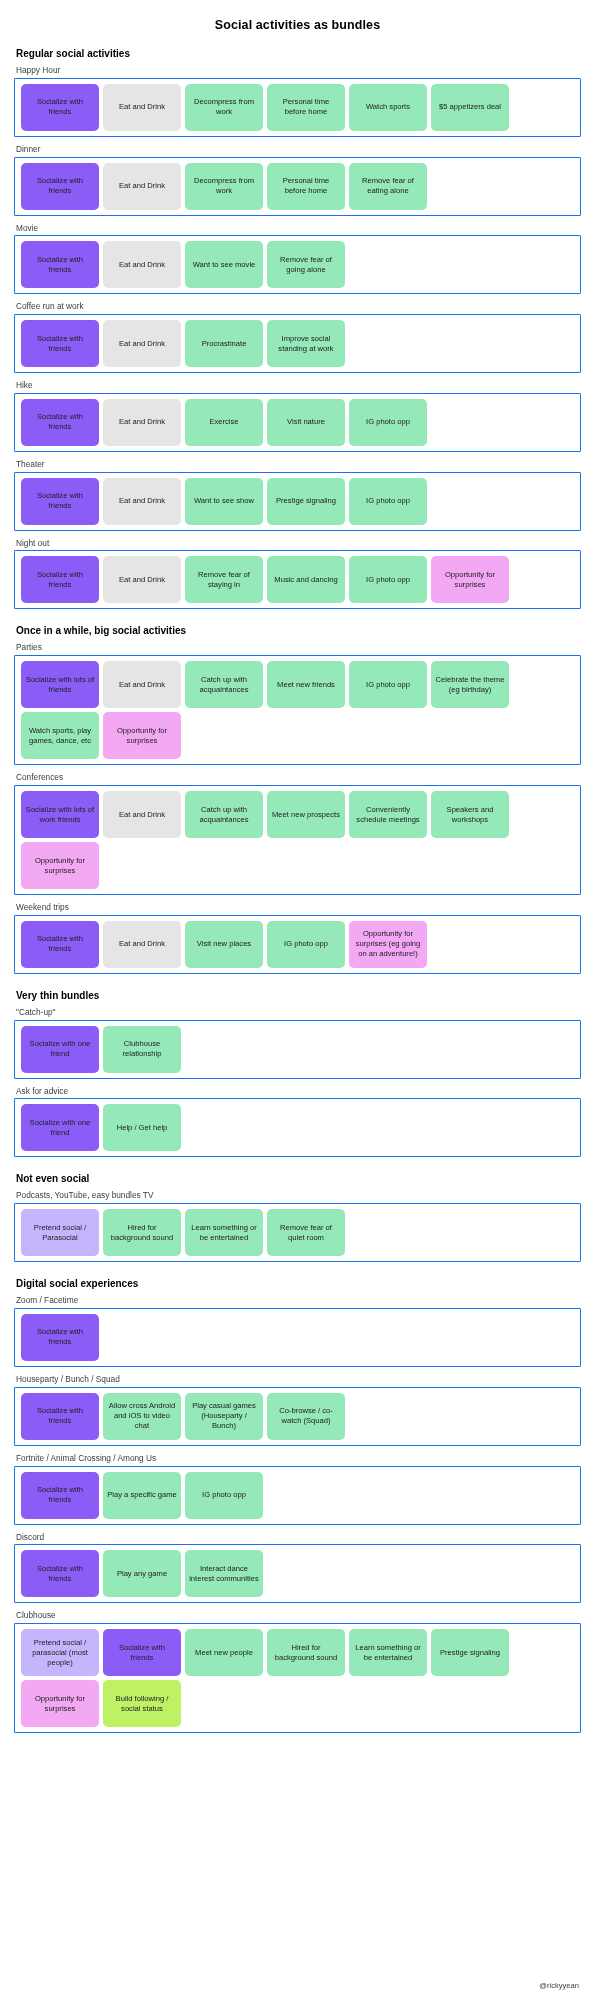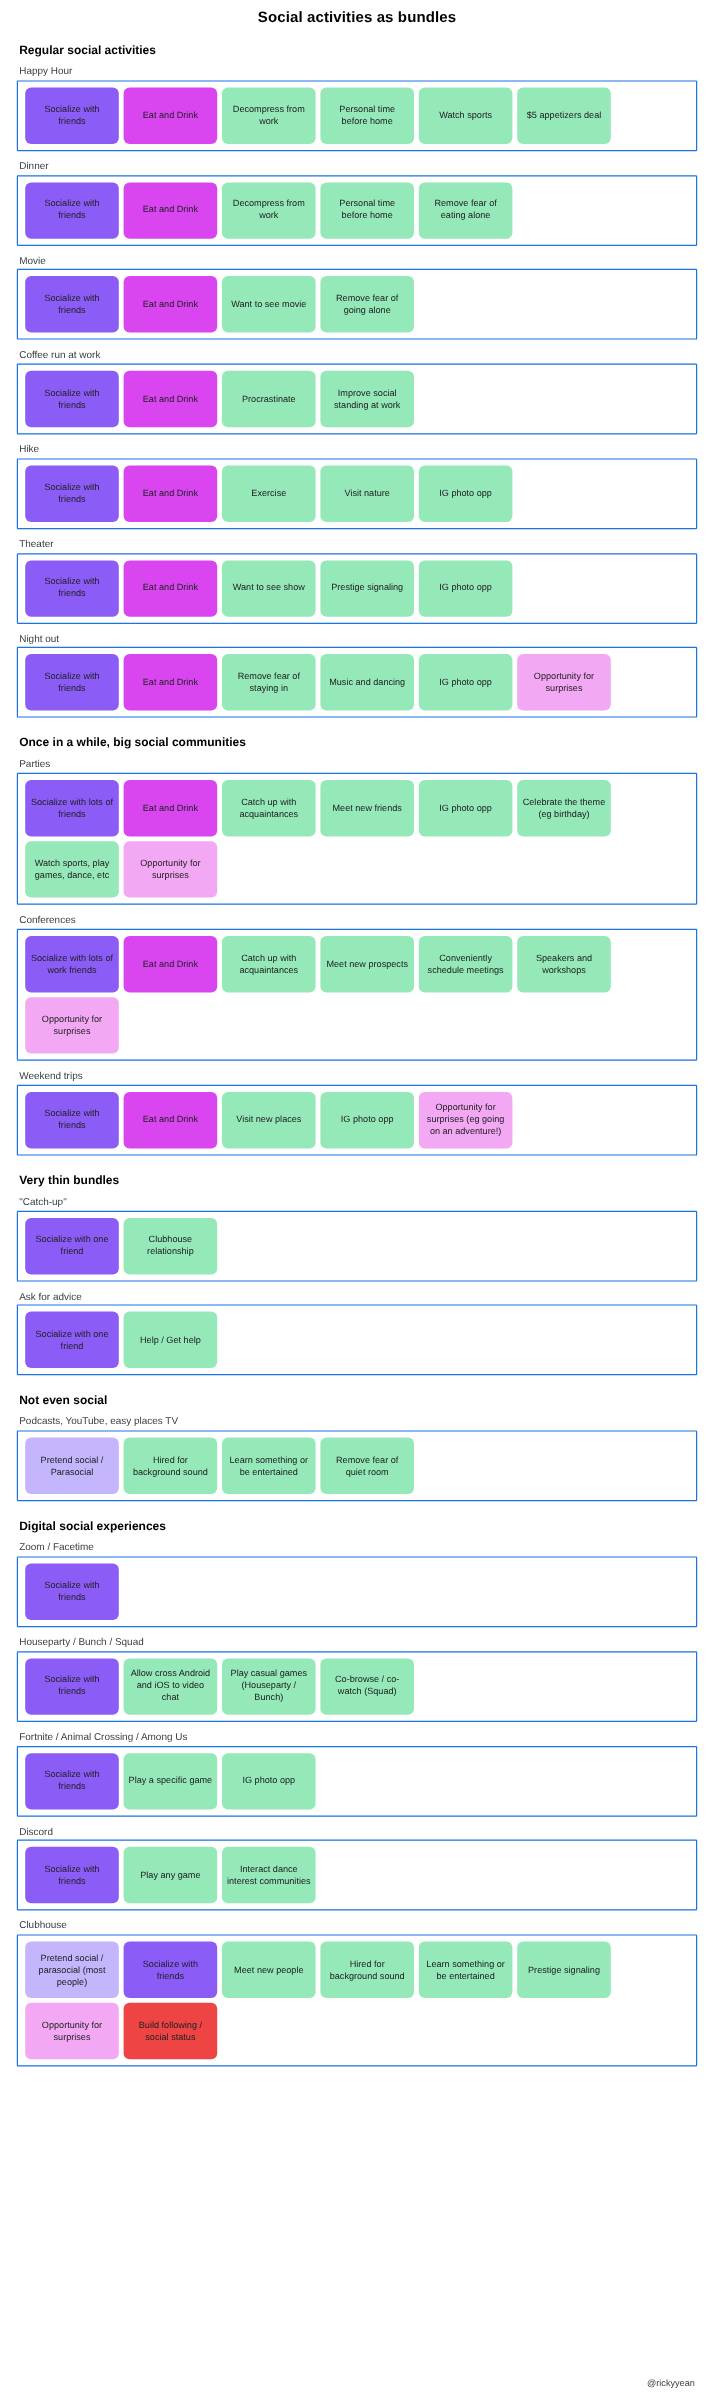--- a/index.html
+++ b/index.html
@@ -7,21 +7,21 @@
   body {
     width: 595px;
     min-height: 2000px;
     background: #ffffff;
     font-family: "Liberation Sans", sans-serif;
     color: #202124;
     position: relative;
   }
 
   .page {
-    padding: 3px 14px 0 14px;
+    padding: 14px 14px 0 14px;
   }
 
   .page-title {
     text-align: center;
     font-size: 12.5px;
     font-weight: bold;
     color: #000000;
     margin: 4px 0 16px 0;
     letter-spacing: 0.1px;
   }
@@ -73,25 +73,25 @@
     justify-content: center;
     text-align: center;
     font-size: 7.6px;
     line-height: 1.32;
     padding: 3px 4px;
     color: #202124;
     word-break: break-word;
   }
 
   .c-blue   { background: #8b5cf6; }
-  .c-yellow { background: #d946ef; }
+  .c-yellow { background: #e5e5e5; }
   .c-green  { background: #95e8b8; }
   .c-pink   { background: #f3a8f3; }
   .c-paleblue { background: #c4b5fd; }
-  .c-red    { background: #ef4444; }
+  .c-red    { background: #bef264; }
 
   .footer {
     position: absolute;
     right: 16px;
     bottom: 10px;
     font-size: 7.6px;
     color: #3c4043;
   }
 </style>
 </head>
@@ -167,21 +167,21 @@
             <div class="card c-blue">Socialize with friends</div>
             <div class="card c-yellow">Eat and Drink</div>
             <div class="card c-green">Remove fear of staying in</div>
             <div class="card c-green">Music and dancing</div>
             <div class="card c-green">IG photo opp</div>
             <div class="card c-pink">Opportunity for surprises</div>
           </div>
         </div>
       </div>
       <div class="section">
-        <div class="section-heading">Once in a while, big social communities</div>
+        <div class="section-heading">Once in a while, big social activities</div>
         <div class="bundle">
           <div class="bundle-label">Parties</div>
           <div class="bundle-box">
             <div class="card c-blue">Socialize with lots of friends</div>
             <div class="card c-yellow">Eat and Drink</div>
             <div class="card c-green">Catch up with acquaintances</div>
             <div class="card c-green">Meet new friends</div>
             <div class="card c-green">IG photo opp</div>
             <div class="card c-green">Celebrate the theme (eg birthday)</div>
             <div class="card c-green">Watch sports, play games, dance, etc</div>
@@ -224,21 +224,21 @@
           <div class="bundle-label">Ask for advice</div>
           <div class="bundle-box">
             <div class="card c-blue">Socialize with one friend</div>
             <div class="card c-green">Help / Get help</div>
           </div>
         </div>
       </div>
       <div class="section">
         <div class="section-heading">Not even social</div>
         <div class="bundle">
-          <div class="bundle-label">Podcasts, YouTube, easy places TV</div>
+          <div class="bundle-label">Podcasts, YouTube, easy bundles TV</div>
           <div class="bundle-box">
             <div class="card c-paleblue">Pretend social / Parasocial</div>
             <div class="card c-green">Hired for background sound</div>
             <div class="card c-green">Learn something or be entertained</div>
             <div class="card c-green">Remove fear of quiet room</div>
           </div>
         </div>
       </div>
       <div class="section">
         <div class="section-heading">Digital social experiences</div>

